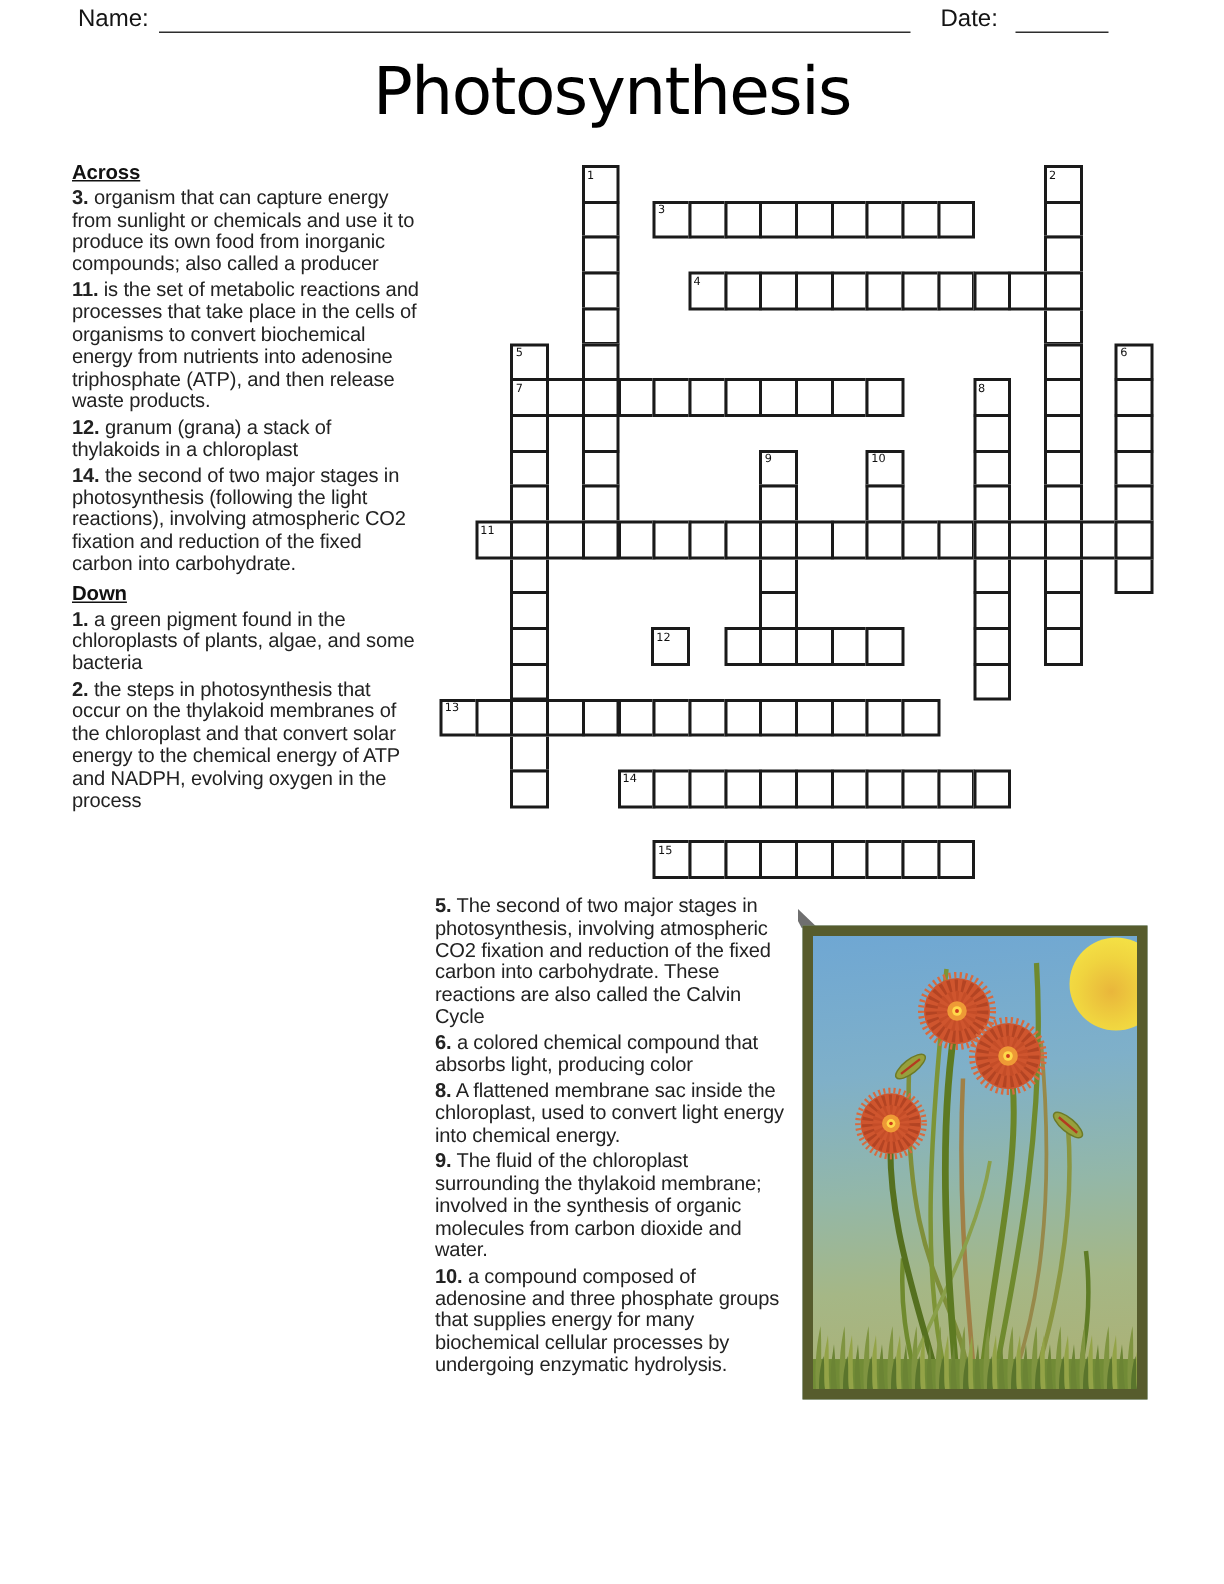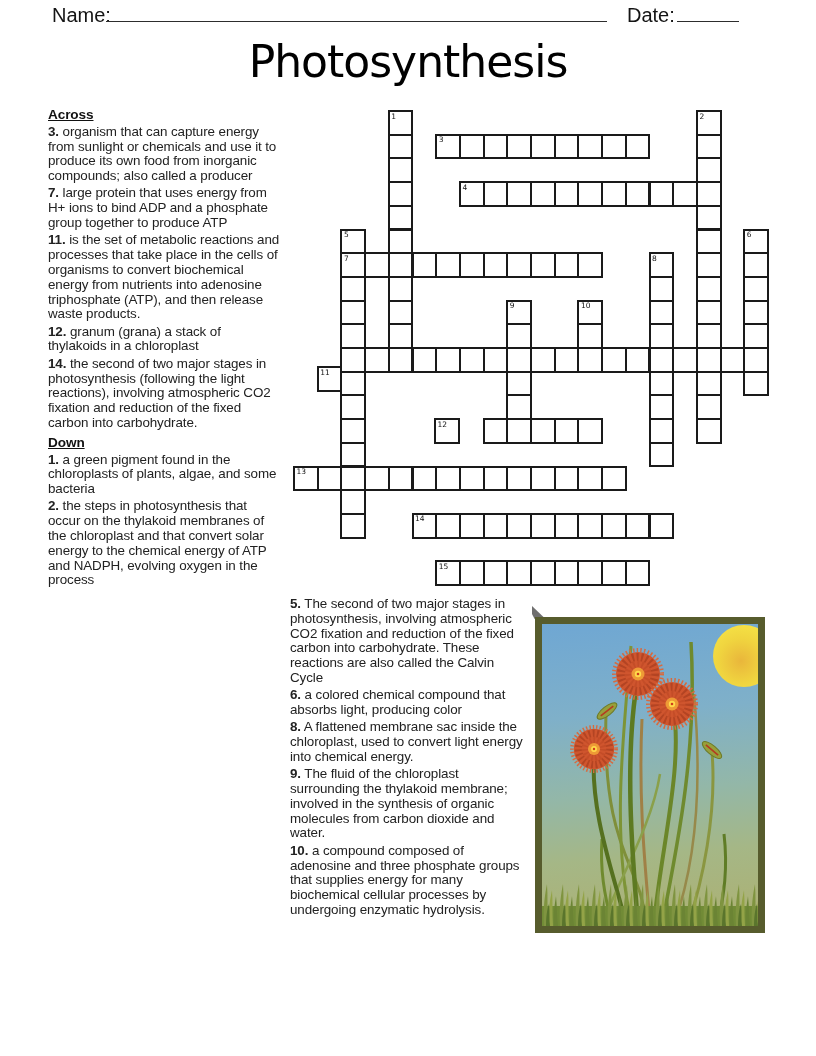--- a/index.html
+++ b/index.html
@@ -5,21 +5,21 @@
   html,body{margin:0;padding:0;}
   body{
     position:relative;
     width:816px;height:1056px;
     background:#ffffff;
     font-family:"Liberation Sans",sans-serif;
     color:#1e1e1e;
     overflow:hidden;
   }
   
-  .hdr-label{position:absolute;font-size:20px;color:#141414;}
+  .hdr-label{position:absolute;font-size:16px;color:#141414;}
   #name-label{left:52px;top:4px;}
   #date-label{left:627px;top:4px;}
   .fill-line{position:absolute;border-bottom:1.6px solid #2d2d2d;height:17px;top:4px;}
   #name-line{left:106px;width:501px;}
   #date-line{left:677px;width:62px;}
   
   #page-title{
     position:absolute;left:0;top:36px;width:816px;
     text-align:center;
     font-family:"DejaVu Sans",sans-serif;
@@ -187,21 +187,21 @@
     <div class="cw-cell" style="left: 506.3px; top: 323.3px;"></div>
     <div class="cw-cell" style="left: 506.3px; top: 347px;"></div>
     <div class="cw-cell" style="left: 506.3px; top: 370.7px;"></div>
     <div class="cw-cell" style="left: 506.3px; top: 394.4px;"></div>
     <div class="cw-cell" style="left: 506.3px; top: 418.1px;"></div>
     <div class="cw-cell" style="left: 577.4px; top: 299.6px;">
       <span class="cw-num">10</span>
     </div>
     <div class="cw-cell" style="left: 577.4px; top: 323.3px;"></div>
     <div class="cw-cell" style="left: 577.4px; top: 347px;"></div>
-    <div class="cw-cell" style="left: 316.7px; top: 366px;">
+    <div class="cw-cell" style="left: 316.7px; top: 347px;">
       <span class="cw-num">11</span>
     </div>
     <div class="cw-cell" style="left: 340.4px; top: 347px;"></div>
     <div class="cw-cell" style="left: 364.1px; top: 347px;"></div>
     <div class="cw-cell" style="left: 387.8px; top: 347px;"></div>
     <div class="cw-cell" style="left: 411.5px; top: 347px;"></div>
     <div class="cw-cell" style="left: 435.2px; top: 347px;"></div>
     <div class="cw-cell" style="left: 458.9px; top: 347px;"></div>
     <div class="cw-cell" style="left: 482.6px; top: 347px;"></div>
     <div class="cw-cell" style="left: 506.3px; top: 347px;"></div>
@@ -262,21 +262,20 @@
     <div class="cw-cell" style="left: 553.7px; top: 560.3px;"></div>
     <div class="cw-cell" style="left: 577.4px; top: 560.3px;"></div>
     <div class="cw-cell" style="left: 601.1px; top: 560.3px;"></div>
     <div class="cw-cell" style="left: 624.8px; top: 560.3px;"></div>
   </div>
 
 <div id="across-col" class="clue-col">
   <div class="section-heading">Across</div>
   <div id="across-list">
       <div class="clue"><b>3.</b> organism that can capture energy from sunlight or chemicals and use it to produce its own food from inorganic compounds; also called a producer</div>
-      <div class="clue"><b>7.</b> large protein that uses energy from H+ ions to bind ADP and a phosphate group together to produce ATP</div>
       <div class="clue"><b>11.</b> is the set of metabolic reactions and processes that take place in the cells of organisms to convert biochemical energy from nutrients into adenosine triphosphate (ATP), and then release waste products.</div>
       <div class="clue"><b>12.</b> granum (grana) a stack of thylakoids in a chloroplast</div>
       <div class="clue"><b>14.</b> the second of two major stages in photosynthesis (following the light reactions), involving atmospheric CO2 fixation and reduction of the fixed carbon into carbohydrate.</div>
     </div>
   <div id="down-heading" class="section-heading">Down</div>
   <div id="down-list-left">
       <div class="clue"><b>1.</b> a green pigment found in the chloroplasts of plants, algae, and some bacteria</div>
       <div class="clue"><b>2.</b> the steps in photosynthesis that occur on the thylakoid membranes of the chloroplast and that convert solar energy to the chemical energy of ATP and NADPH, evolving oxygen in the process</div>
     </div>
 </div>

